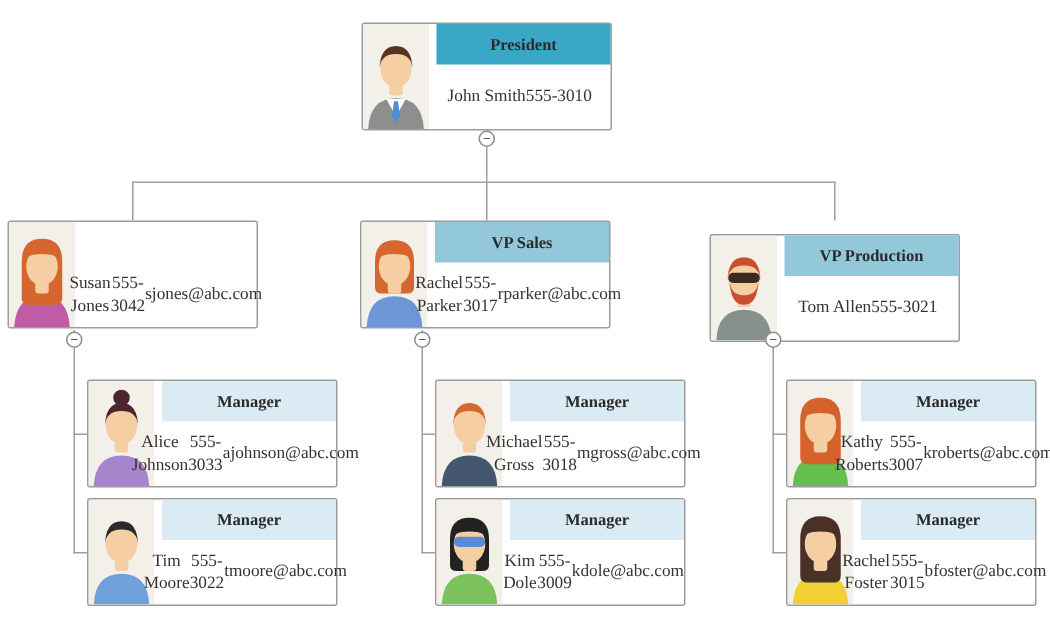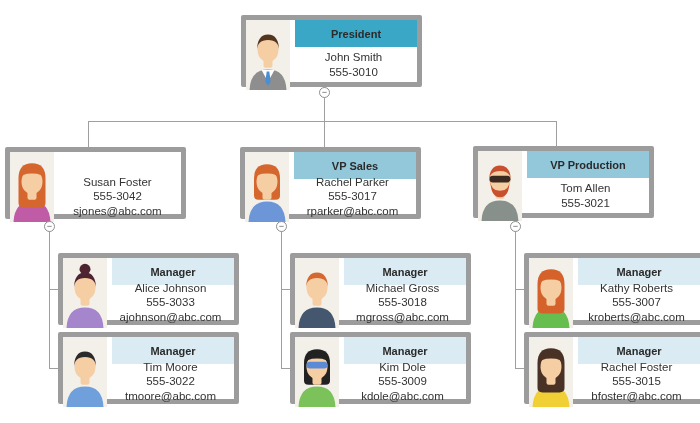--- a/index.html
+++ b/index.html
@@ -8,33 +8,33 @@
     font-family:"Liberation Sans",sans-serif;overflow:hidden;
   }
   .seg{position:absolute;background:#9f9f9f;}
   .collapse{
     position:absolute;width:11px;height:11px;box-sizing:border-box;
     border:1px solid #8e8e8e;border-radius:50%;background:#fff;
     font-size:9px;line-height:8px;text-align:center;color:#555;cursor:pointer;
     z-index:3;
   }
   .card{
-    position:absolute;width:181px;height:72px;box-sizing:border-box;
-    background:#fff;border:5px solid #a16207;border-radius:2px;z-index:2;
+    position:absolute;width:167px;height:72px;box-sizing:border-box;
+    background:#fff;border:1px solid #a16207;border-radius:2px;z-index:2;font-family:Liberation Serif, serif;
   }
   .photo{position:absolute;left:0;top:0;width:44px;height:70px;overflow:hidden;}
   .photo svg{display:block;}
   .hdr{
     position:absolute;left:49px;right:0;top:0;height:27px;
     display:flex;align-items:center;justify-content:center;
     font-weight:bold;font-size:11px;color:#2b2b2b;
   }
   .info{
     position:absolute;left:44px;right:0;top:27px;bottom:0;
-    display:flex;flex-direction:column;align-items:center;justify-content:center;
+    display:flex;flex-direction:row;align-items:center;justify-content:center;
     font-size:11.5px;line-height:14.5px;color:#333;text-align:center;
   }
 </style>
 </head>
 <body>
 
 <div id="stage" style="background: rgb(255, 255, 255);">
     <div class="seg" style="left:324px;top:87px;width:1px;height:60px;background:#9F9F9F"></div>
     <div class="seg" style="left:88px;top:121px;width:469px;height:1px;background:#9F9F9F"></div>
     <div class="seg" style="left:88px;top:121px;width:1px;height:26px;background:#9F9F9F"></div>
@@ -75,21 +75,21 @@
         <svg width="44" height="70" viewBox="0 0 44 72" preserveAspectRatio="none" xmlns="http://www.w3.org/2000/svg">
           <rect x="0" y="0" width="44" height="72" fill="#F3F0EA"></rect>
           <path d="M3.5,72 Q4.5,51 22,51 Q39.5,51 40.5,72 Z" fill="#C05CA6"></path>
           <path d="M8.5,27 Q8.5,11.5 22,11.5 Q35.5,11.5 35.5,27 L35.5,52.5 Q35.5,57 30.5,57 L13.5,57 Q8.5,57 8.5,52.5 Z" fill="#D4662E"></path>
           <rect x="17.5" y="39" width="9" height="10" rx="2" fill="#F6CEA4"></rect>
           <ellipse cx="22" cy="30.5" rx="10.5" ry="13" fill="#F6CEA4"></ellipse>
           <path d="M10.5,28 Q10.5,15.5 22,15.5 Q33.5,15.5 33.5,28 Q33.5,22 22,22 Q10.5,22 10.5,28 Z" fill="#D4662E"></path>
         </svg>
       </div>
       <div class="info" style="color:#333333">
-        <div>Susan Foster</div>
+        <div>Susan Jones</div>
         <div>555-3042</div>
         <div>sjones@abc.com</div>
       </div>
     </div>
     <div class="card" style="left:240px;top:147px;border-color:#9C9C9C">
       <div class="photo">
         <svg width="44" height="70" viewBox="0 0 44 72" preserveAspectRatio="none" xmlns="http://www.w3.org/2000/svg">
           <rect x="0" y="0" width="44" height="72" fill="#F3F0EA"></rect>
           <path d="M3.5,72 Q4.5,51 22,51 Q39.5,51 40.5,72 Z" fill="#6C96D8"></path>
           <path d="M9,27 Q9,12.5 22,12.5 Q35,12.5 35,27 L35,45 Q35,49 30.5,49 L13.5,49 Q9,49 9,45 Z" fill="#D4662E"></path>
@@ -98,21 +98,21 @@
           <path d="M10.5,28 Q10.5,15.5 22,15.5 Q33.5,15.5 33.5,28 Q33.5,22 22,22 Q10.5,22 10.5,28 Z" fill="#D4662E"></path>
         </svg>
       </div>
       <div class="hdr" style="background:#93C7DA;color:#2B2B2B">VP Sales</div>
       <div class="info" style="color:#333333">
         <div>Rachel Parker</div>
         <div>555-3017</div>
         <div>rparker@abc.com</div>
       </div>
     </div>
-    <div class="card" style="left:473px;top:146px;border-color:#9C9C9C">
+    <div class="card" style="left:473px;top:156px;border-color:#9C9C9C">
       <div class="photo">
         <svg width="44" height="70" viewBox="0 0 44 72" preserveAspectRatio="none" xmlns="http://www.w3.org/2000/svg">
           <rect x="0" y="0" width="44" height="72" fill="#F3F0EA"></rect>
           <path d="M3.5,72 Q4.5,51 22,51 Q39.5,51 40.5,72 Z" fill="#87908A"></path>
           <rect x="17.5" y="39" width="9" height="10" rx="2" fill="#F6CEA4"></rect>
           <ellipse cx="22" cy="30.5" rx="10.5" ry="13" fill="#F6CEA4"></ellipse>
           <path d="M11,32 Q11,15 22,15 Q33,15 33,32 Q33,20.5 22,20.5 Q11,20.5 11,32 Z" fill="#C9502E"></path>
           <rect x="11.5" y="25.5" width="21" height="7" rx="3.4" fill="#3A2A20"></rect>
           <path d="M12.5,30 Q12.5,47.5 22,47.5 Q31.5,47.5 31.5,30 Q31.5,41 22,41 Q12.5,41 12.5,30 Z" fill="#C9502E"></path>
         </svg>

